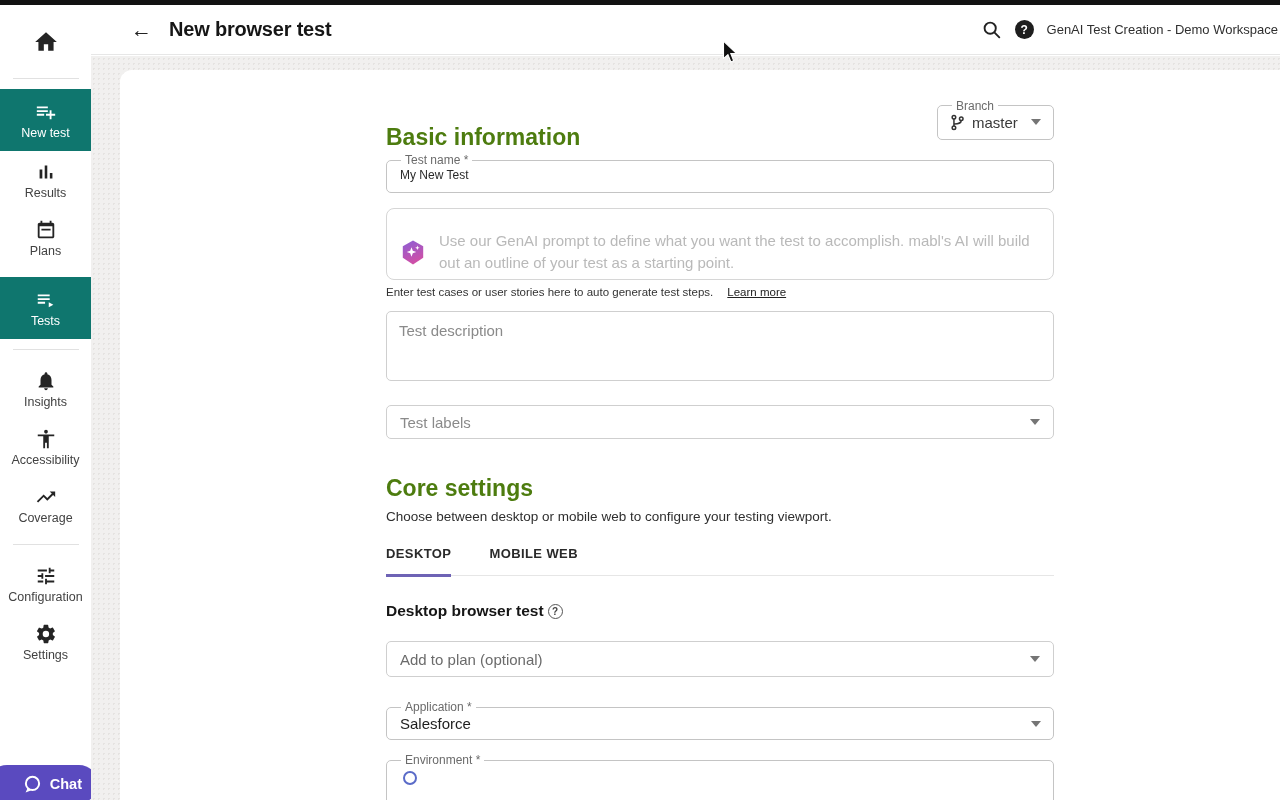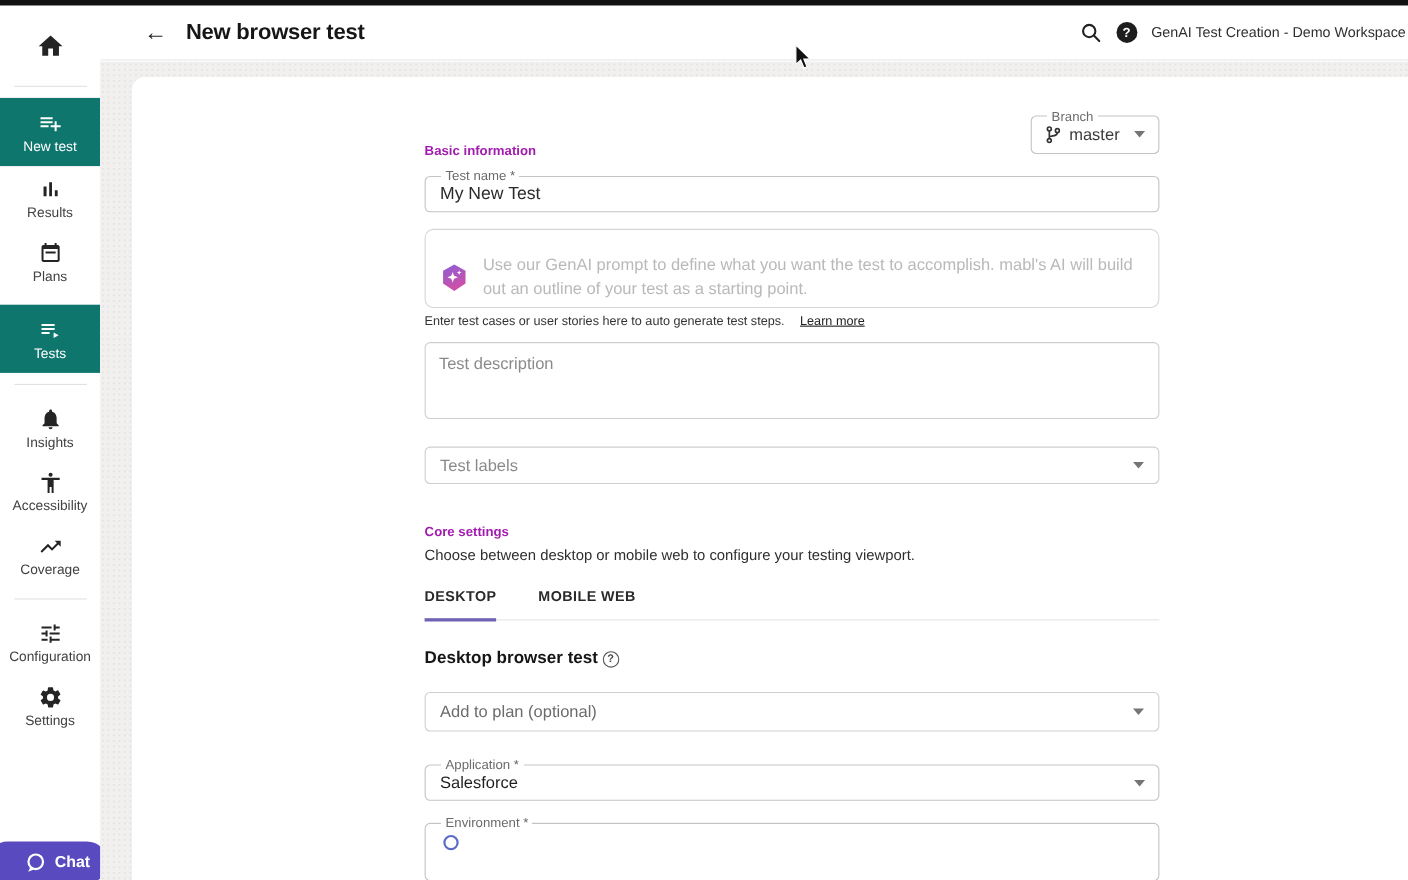--- a/index.html
+++ b/index.html
@@ -30,31 +30,31 @@
   .workspace-name { font-size:13px; color:#2f2f2f; white-space:nowrap; }
 
   
   .main-bg { position:absolute; left:91px; top:56px; right:0; bottom:0; background-color:#f1f0ef;
              background-image:radial-gradient(#e5e3e1 1px, transparent 1px); background-size:5px 5px; }
   .card { position:absolute; left:120px; top:70px; width:1160px; height:740px; background:#fff; border-top-left-radius:12px; z-index:2; }
   .content { margin-left:266px; width:668px; padding-top:29px; }
 
   
   .row-head { display:flex; align-items:center; justify-content:space-between; height:40px; }
-  h2.sec { font-size:12px; font-weight:bold; color:#a21caf;margin-top:36px; }
+  h2.sec { font-size:23px; font-weight:bold; color:#4d7c0f;margin-top:36px; }
 
   fieldset.outl { border:1px solid #c4c4c4; border-radius:5px; padding:0 12px; }
   fieldset.outl legend { font-size:12px; color:#6b6b6b; padding:0 4px; margin-left:2px; }
 
   .branch-box { width:117px; border-radius:8px; cursor:pointer; }
   .branch-row { display:flex; align-items:center; gap:7px; padding:1px 0 8px 0; }
   .branch-val { font-size:15px; color:#3a3a3a; }
 
   .name-field { margin-top:14px; height:40px; }
-  .name-val { font-size:16px; color:#2a2a2a; padding:1px 0 9px 1px; }
+  .name-val { font-size:12px; color:#2a2a2a; padding:1px 0 9px 1px; }
 
   .genai-box { margin-top:15px; height:72px; border:1px solid #d6d6d6; border-radius:8px; display:flex; align-items:center; gap:13px; padding:16px 16px 0 13px; cursor:text; }
   .genai-ph { font-size:15px; line-height:1.45; color:#b9b9b9; }
 
   .caption-row { margin-top:6px; font-size:11.5px; color:#333; display:flex; align-items:baseline; }
   .learn-more { margin-left:14px; color:#222; text-decoration:underline; cursor:pointer; }
 
   textarea.desc { margin-top:13px; width:668px; height:70px; border:1px solid #cfcfcf; border-radius:5px; resize:none; padding:10px 12px; font-size:15px; font-family:"Liberation Sans", sans-serif; color:#333; }
   textarea.desc::placeholder { color:#8a8a8a; }
 

